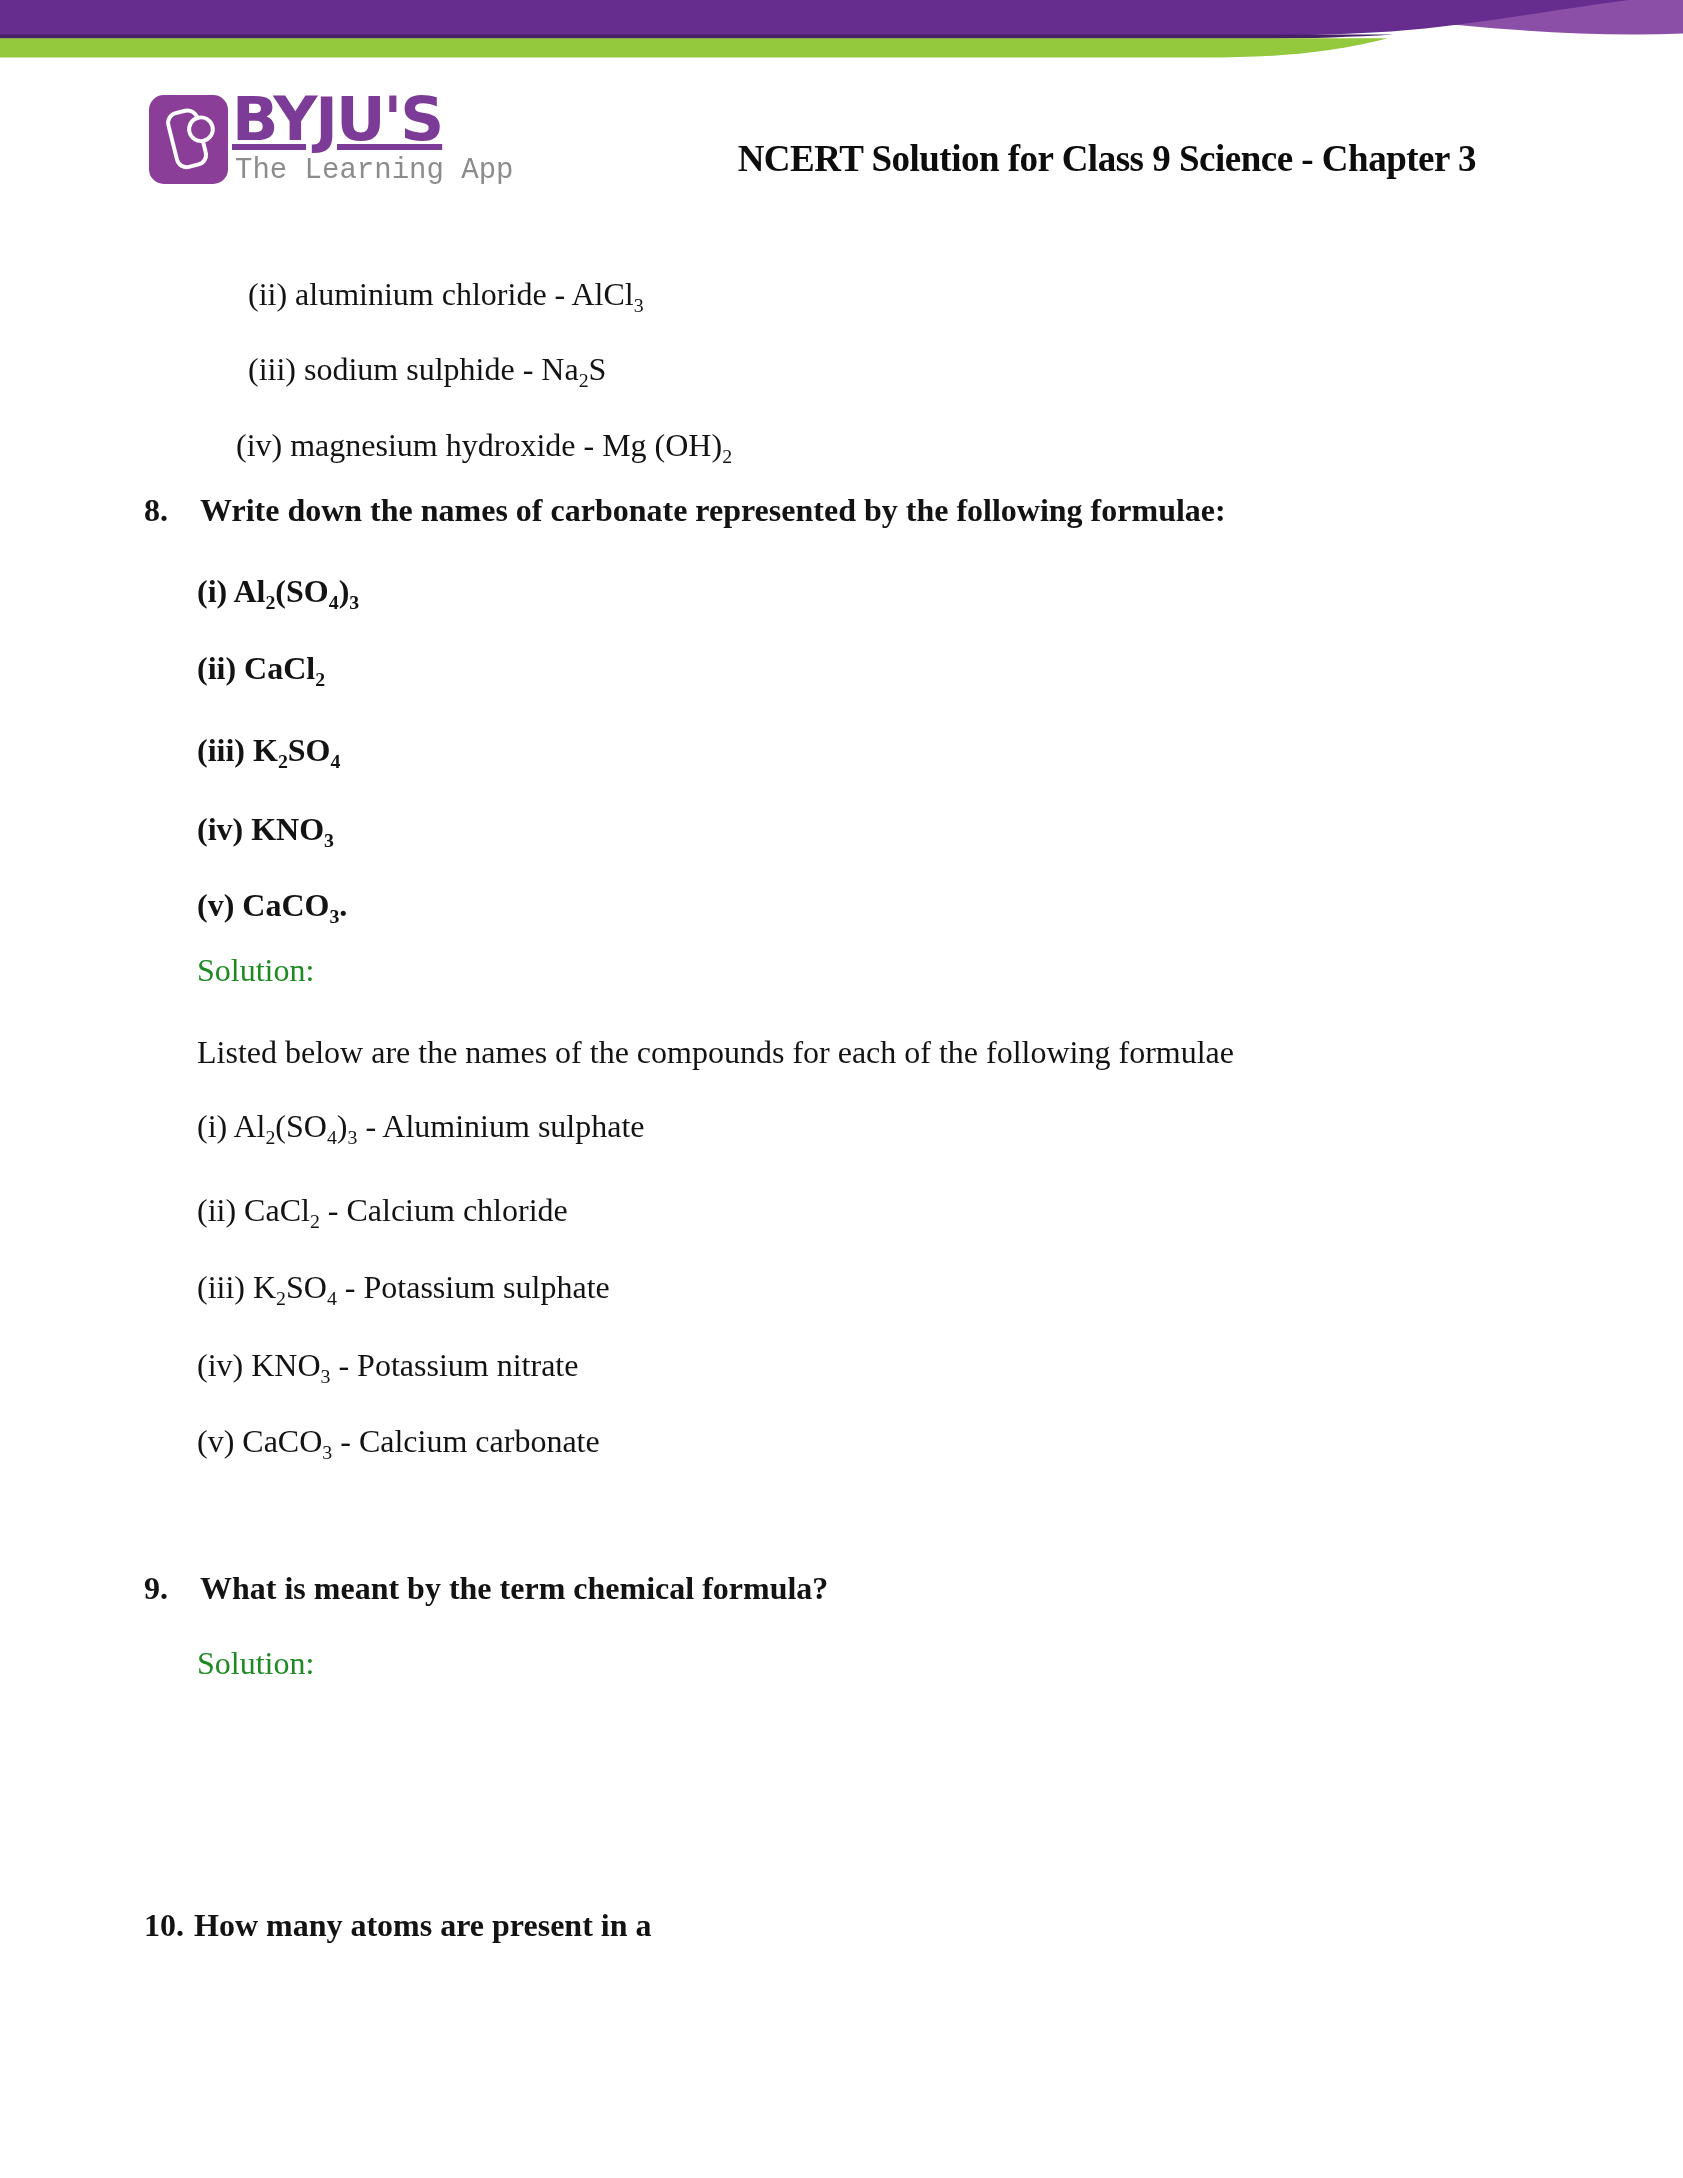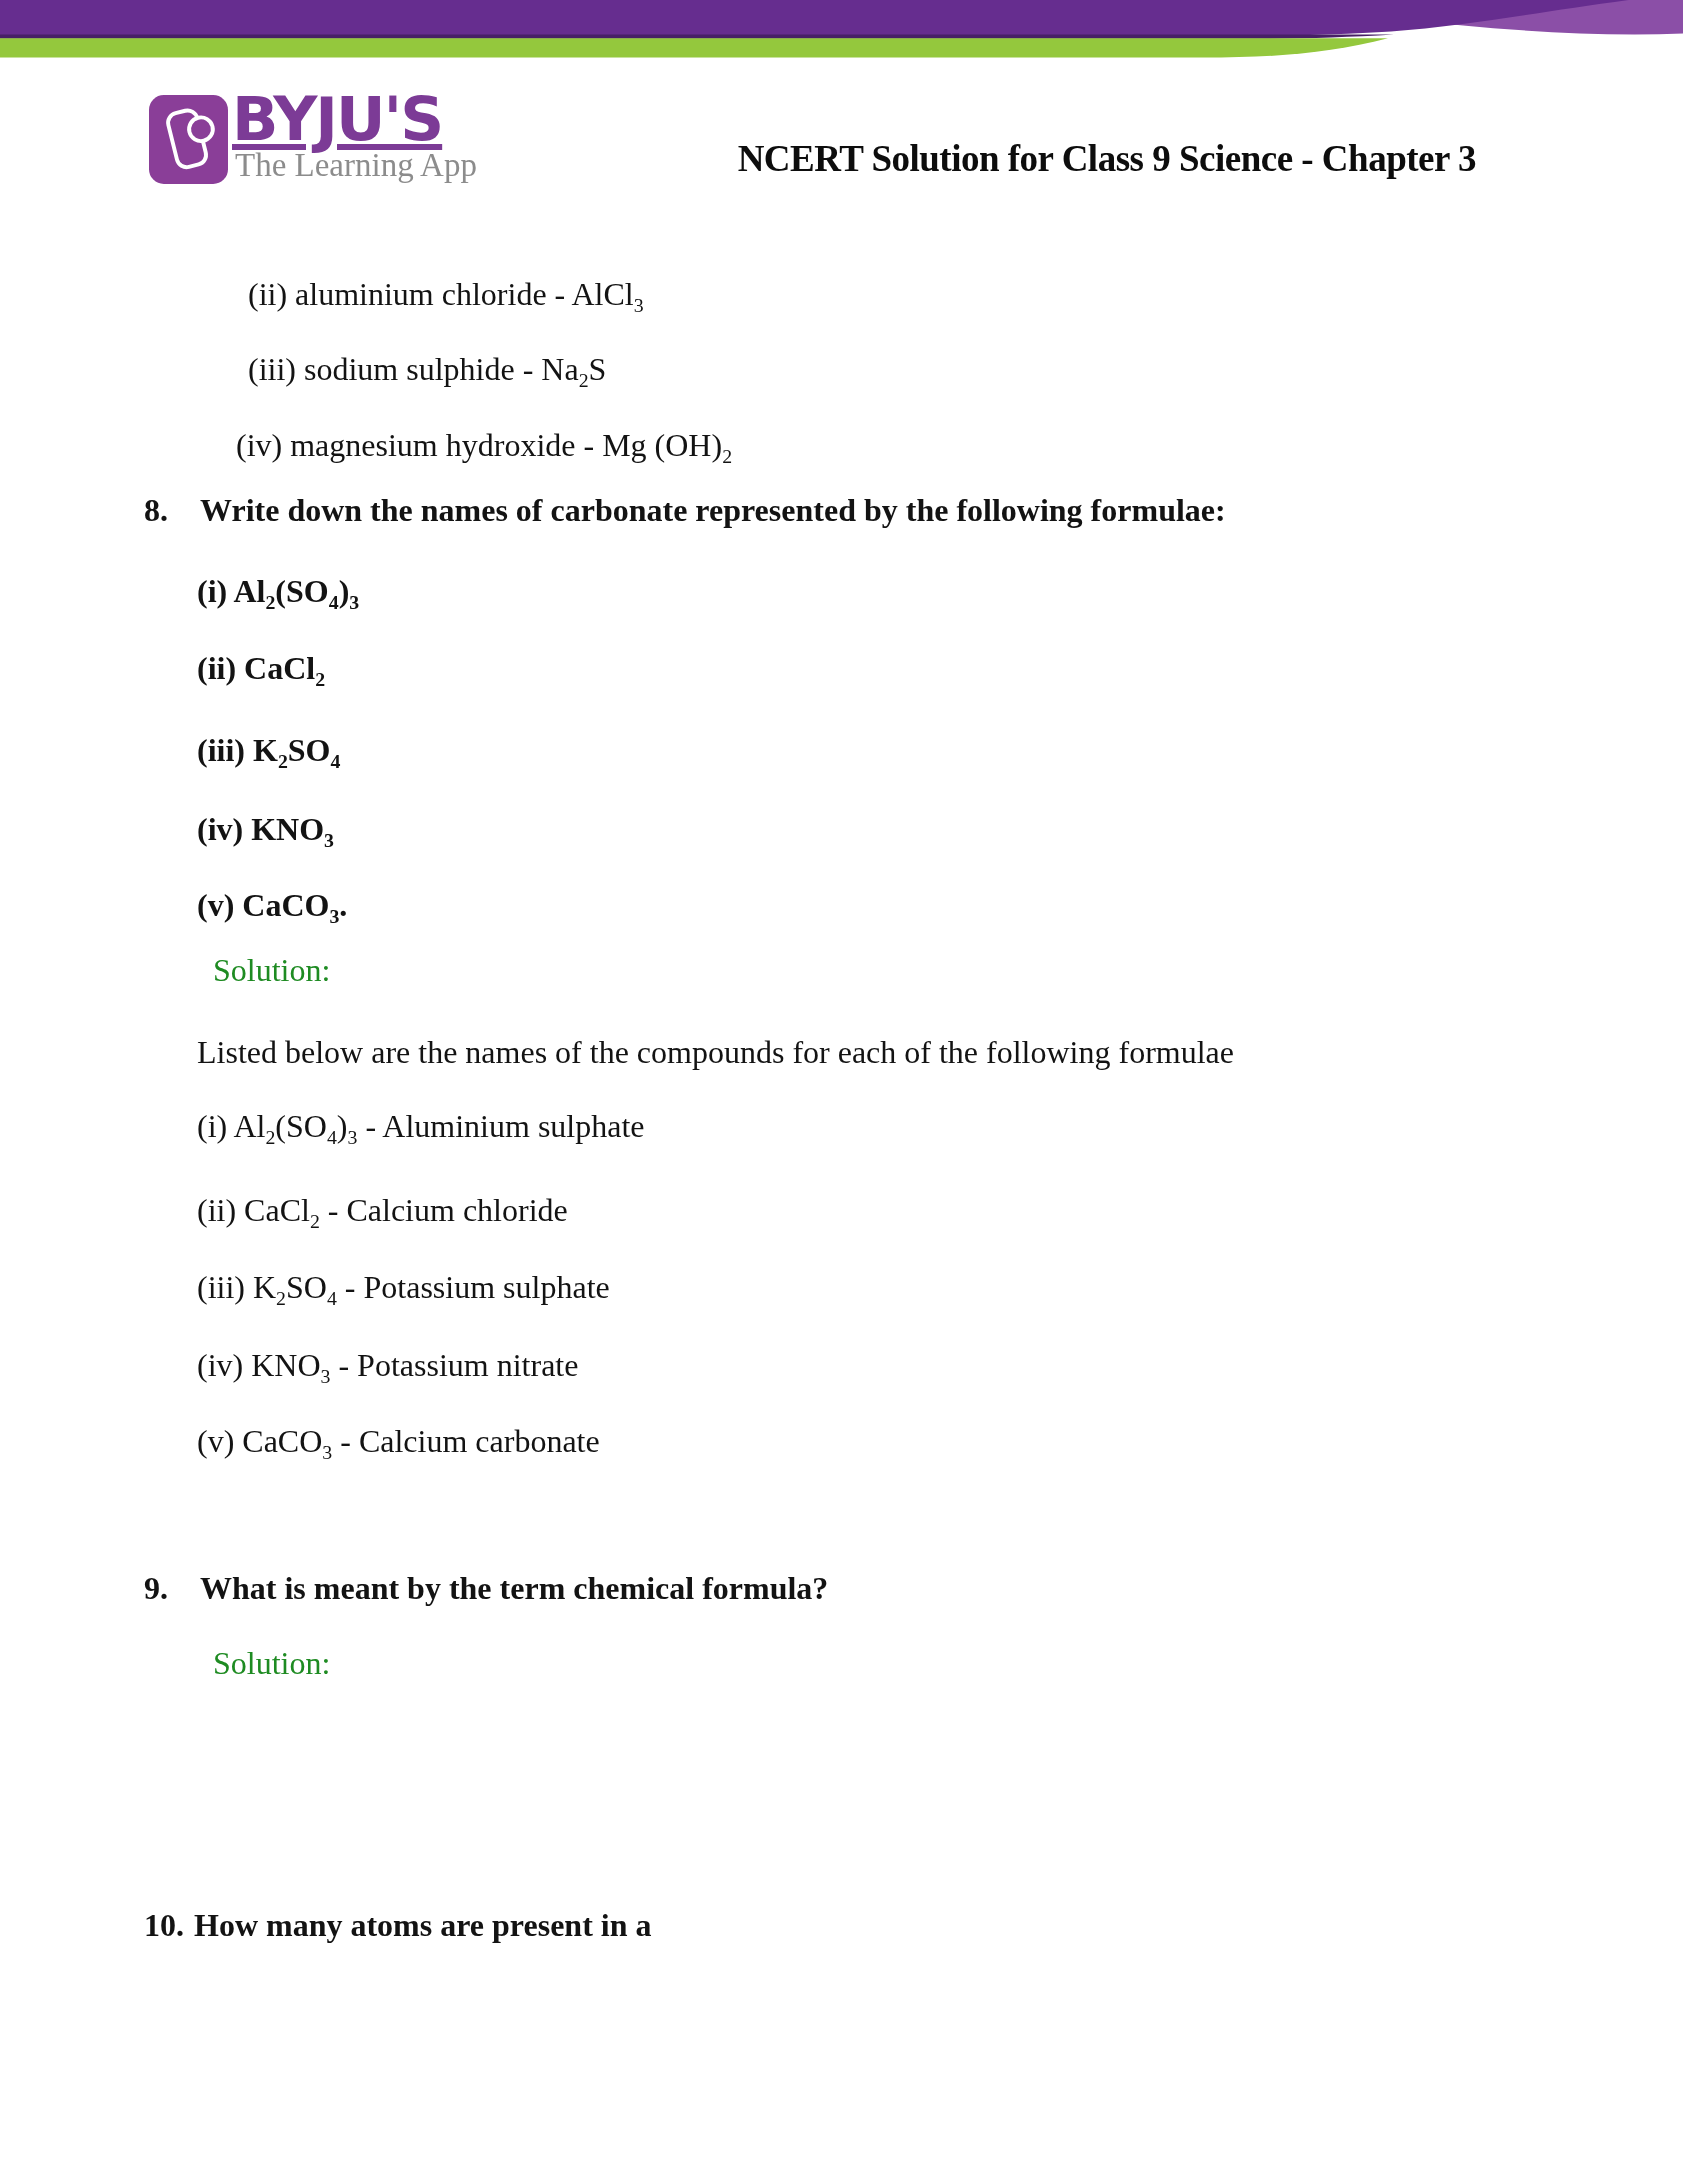--- a/index.html
+++ b/index.html
@@ -17,38 +17,38 @@
   
   .logo { position:absolute; left:149px; top:95px; width:327px; height:94px; }
   .logo .badge { position:absolute; left:0; top:0; }
   .logo .brand {
     position:absolute; left:83px; top:-7px;
     font-family:"DejaVu Sans","Liberation Sans",sans-serif;
     font-weight:bold; font-size:61px; line-height:61px;
     letter-spacing:-2px; color:var(--brand,#7c3b96); white-space:nowrap;text-decoration:underline;
   }
   .logo .tagline {
-    position:absolute; left:86px; top:57px;
-    font-family:Liberation Serif, serif;
-    font-size:33px; line-height:26px; color:var(--tagline,#8c8c8c); white-space:nowrap;
+    position:absolute; left:86px; top:63px;
+    font-family:Liberation Mono, monospace;
+    font-size:29px; line-height:26px; color:var(--tagline,#8c8c8c); white-space:nowrap;
   }
 
   
   .title {
     position:absolute; left:337px; top:129px; width:1139px;
     text-align:right; font-weight:bold; font-size:37px; line-height:59px;
     letter-spacing:-0.5px; color:#0d0d0d; white-space:nowrap;
   }
 
   
   .line {
     position:absolute; font-size:32px; line-height:40px; white-space:nowrap;
   }
   .bold { font-weight:bold; }
-  .green-text { color:var(--solgreen,#1e8b22);margin-left:16px; }
+  .green-text { color:var(--solgreen,#1e8b22); }
   sub { font-size:0.62em; line-height:0; }
   .qnum { display:inline-block; width:56px; }
   .qnum-flow { margin-right:10px; }
 </style>
 </head>
 <body>
 
 <div class="page">
 
   <svg class="header-svg" viewBox="0 0 1700 62" preserveAspectRatio="none" aria-hidden="true">

